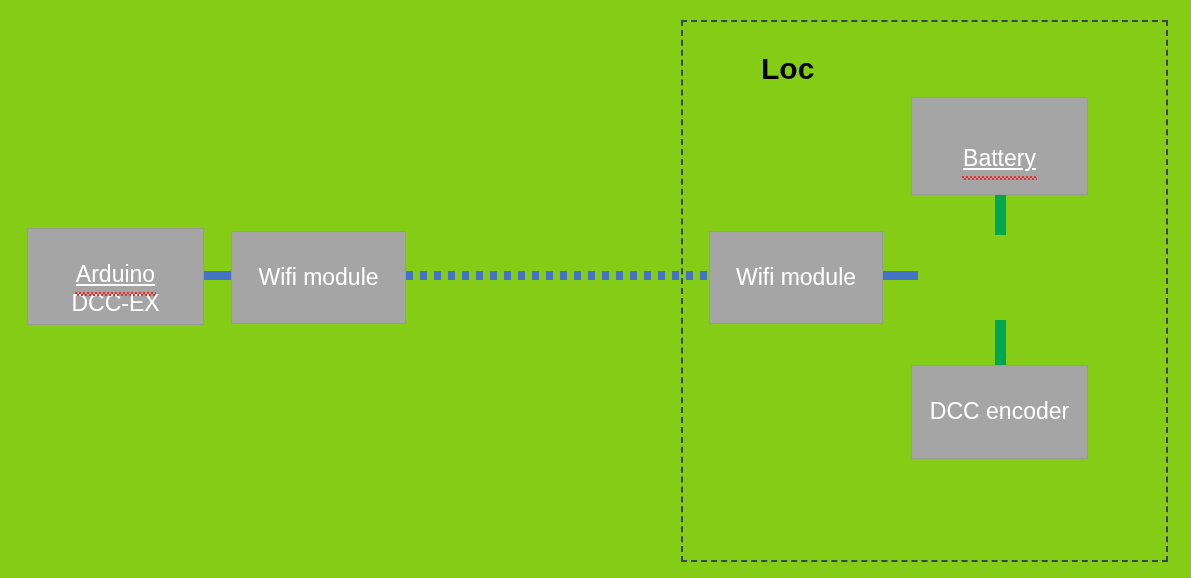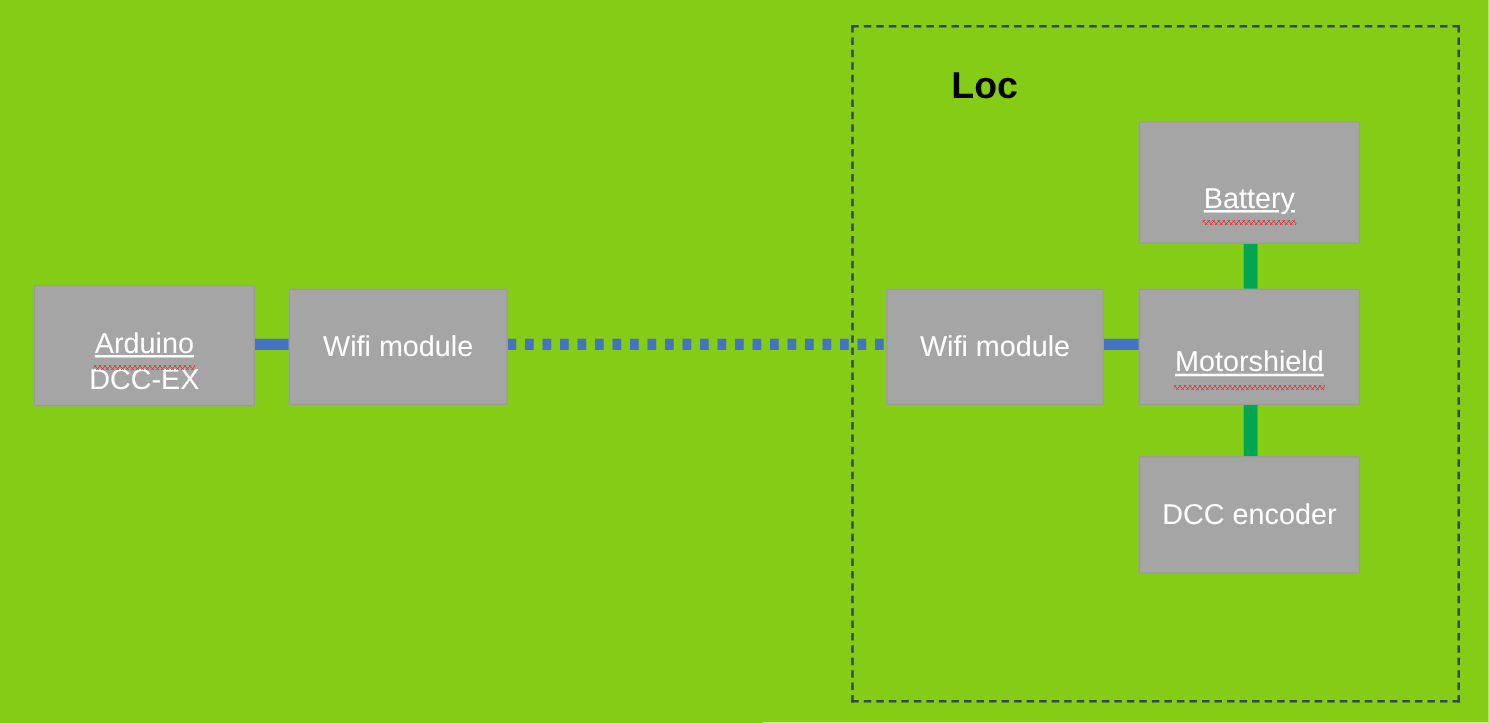--- a/index.html
+++ b/index.html
@@ -131,21 +131,18 @@
   </div>
 
   <div class="node" style="left:709px; top:231px; width:174px; height:93px;">
     <span class="node-line">Wifi module</span>
   </div>
 
   <div class="node" style="left:911px; top:97px; width:177px; height:98px;">
     <span class="node-line squiggle u-line">Battery</span>
   </div>
 
-  <div class="node" style="left:911px; top:231px; width:177px; height:93px;">
-    <span class="node-line squiggle u-line">Motorshield</span>
-  </div>
 
   <div class="node" style="left:911px; top:365px; width:177px; height:94px;align-items:center;">
     <span class="node-line">DCC encoder</span>
   </div>
 
 </div>
 
 </body></html>

